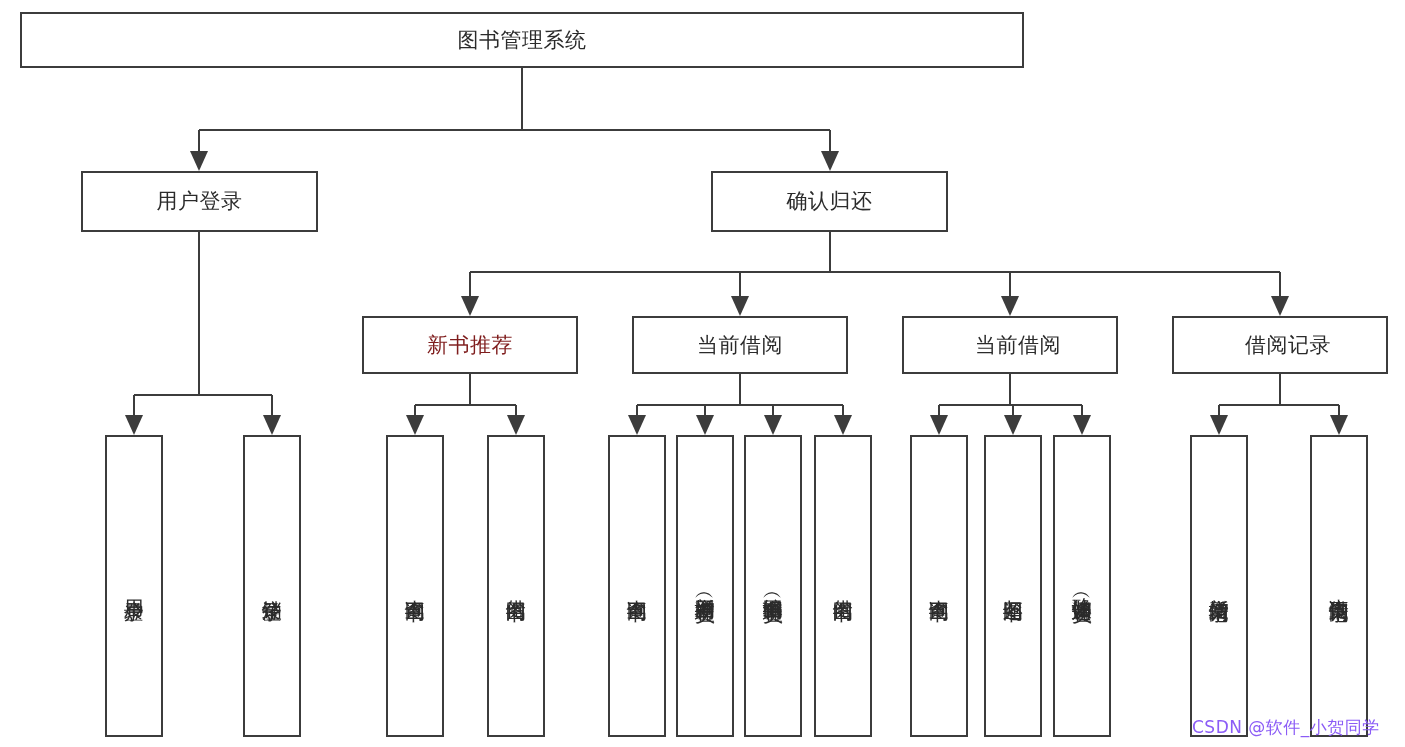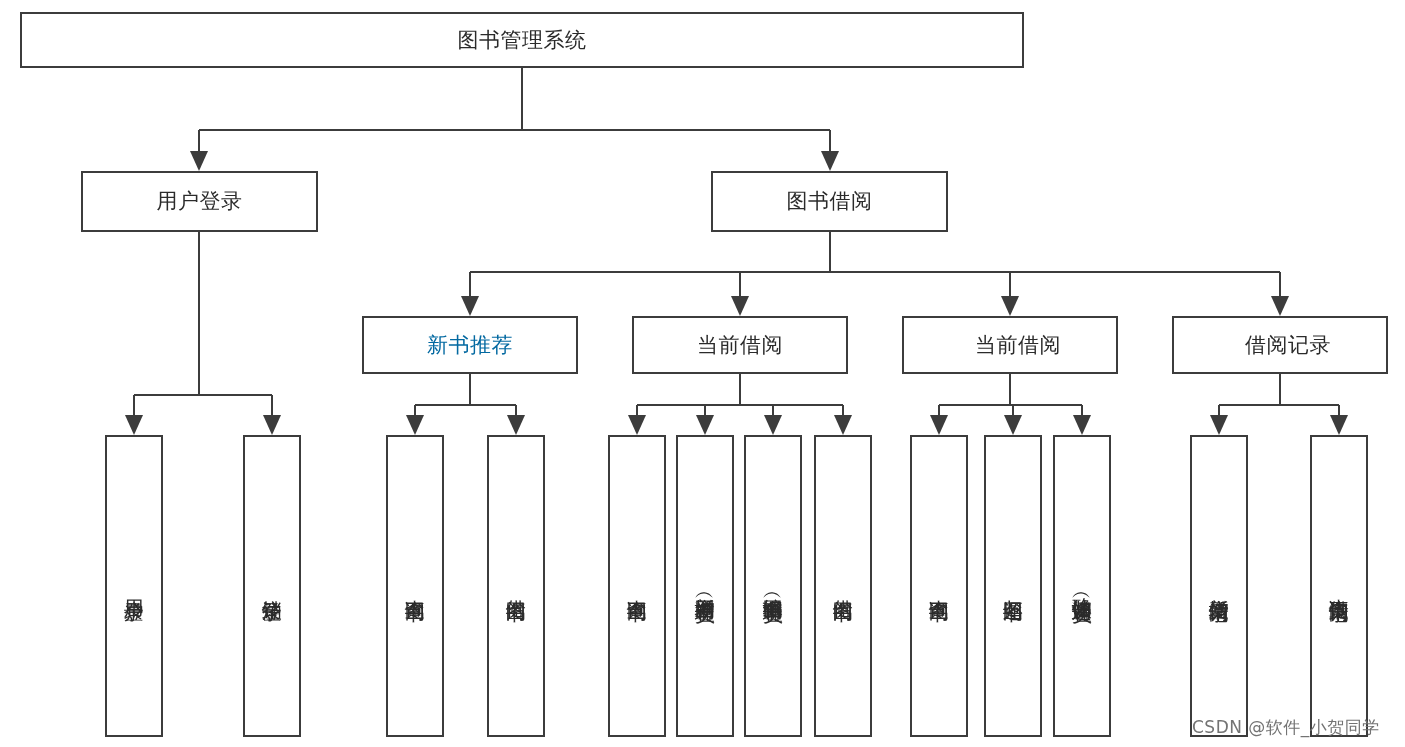--- a/index.html
+++ b/index.html
@@ -47,21 +47,21 @@
     writing-mode: vertical-rl;
     text-orientation: upright;
     font-size: 20px;
     line-height: 1.12;
     letter-spacing: 1px;
     white-space: normal;
     max-height: 100%;
   }
   .watermark {
     position: absolute;
-    color: #737373;
+    color: #8b5cf6;
     font-size: 17px;
     letter-spacing: 0.5px;
     white-space: nowrap;
     user-select: none;
   }
 </style>
 </head>
 <body>
 
 <div id="diagram-root">
@@ -122,24 +122,24 @@
     </svg>
 
   <div id="node-layer">
       <div class="node-box" style="left: 20px; top: 12px; width: 1004px; height: 56px; border-color: rgb(60, 60, 60); background: rgb(255, 255, 255);">
         <span class="node-label" style="color: rgb(43, 43, 43);">图书管理系统</span>
       </div>
       <div class="node-box" style="left: 81px; top: 171px; width: 237px; height: 61px; border-color: rgb(60, 60, 60); background: rgb(255, 255, 255);">
         <span class="node-label" style="color: rgb(43, 43, 43);">用户登录</span>
       </div>
       <div class="node-box" style="left: 711px; top: 171px; width: 237px; height: 61px; border-color: rgb(60, 60, 60); background: rgb(255, 255, 255);">
-        <span class="node-label" style="color: rgb(43, 43, 43);">图书借阅</span>
+        <span class="node-label" style="color: rgb(43, 43, 43);">确认归还</span>
       </div>
       <div class="node-box" style="left: 362px; top: 316px; width: 216px; height: 58px; border-color: rgb(60, 60, 60); background: rgb(255, 255, 255);">
-        <span class="node-label" style="color: #0369a1;">新书推荐</span>
+        <span class="node-label" style="color: #7f1d1d;">新书推荐</span>
       </div>
       <div class="node-box" style="left: 632px; top: 316px; width: 216px; height: 58px; border-color: rgb(60, 60, 60); background: rgb(255, 255, 255);">
         <span class="node-label" style="color: rgb(43, 43, 43);">当前借阅</span>
       </div>
       <div class="node-box" style="left: 902px; top: 316px; width: 216px; height: 58px; border-color: rgb(60, 60, 60); background: rgb(255, 255, 255);">
         <span class="node-label" style="color: rgb(43, 43, 43); margin-left: 16px;">当前借阅</span>
       </div>
       <div class="node-box" style="left: 1172px; top: 316px; width: 216px; height: 58px; border-color: rgb(60, 60, 60); background: rgb(255, 255, 255); padding-left: 16px;">
         <span class="node-label" style="color: rgb(43, 43, 43);">借阅记录</span>
       </div>

